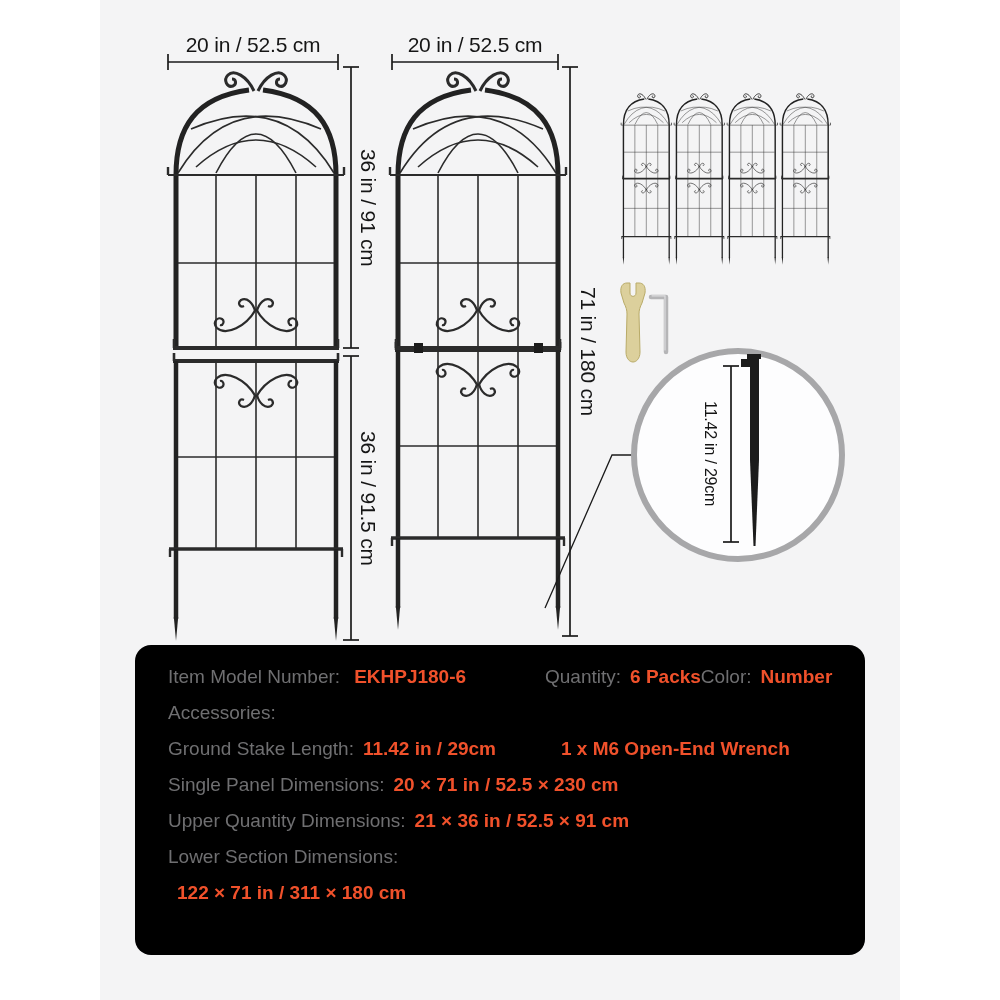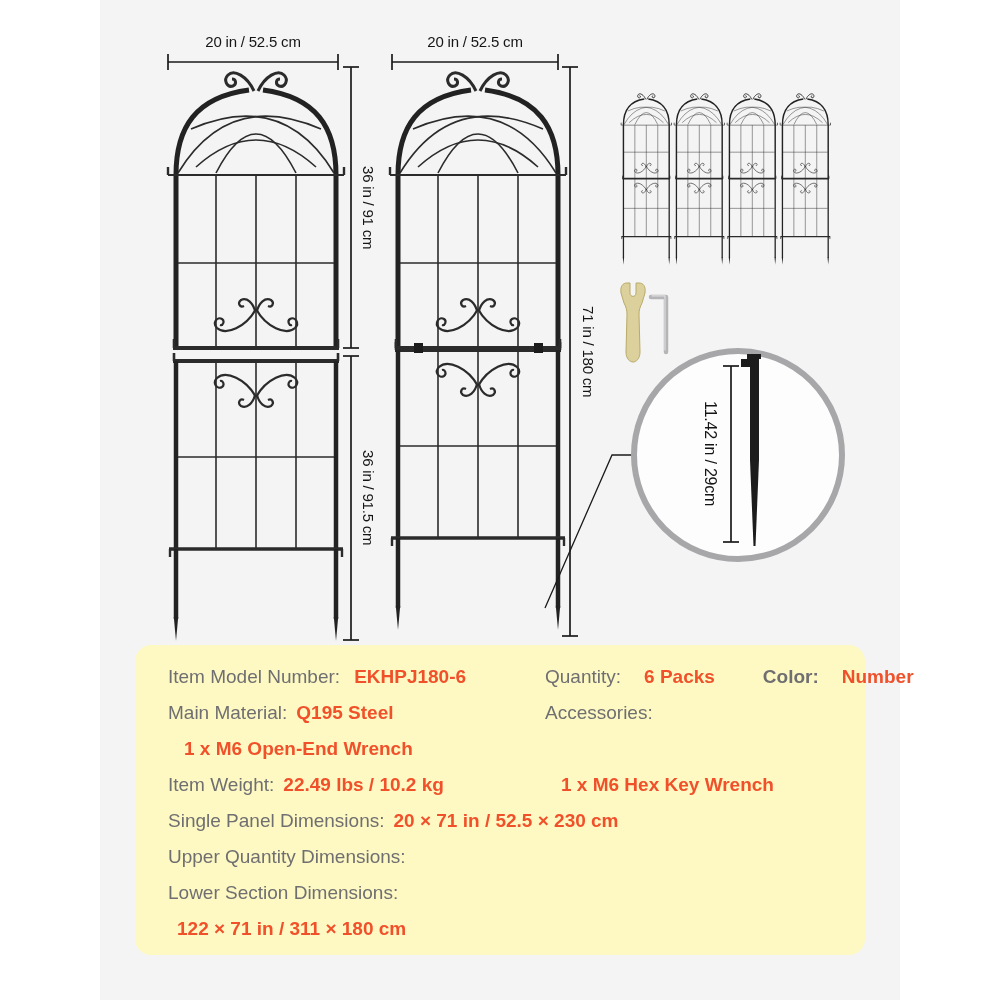--- a/index.html
+++ b/index.html
@@ -2,37 +2,37 @@
 <html><head>
 <meta charset="utf-8">
 <style>
   html,body{margin:0;padding:0;}
   body{width:1000px;height:1000px;position:relative;background:#ffffff;
        font-family:"Liberation Sans", sans-serif; overflow:hidden;}
   .stage{position:absolute;left:100px;top:0;width:800px;height:1000px;background:#f4f4f5;}
   .canvas{position:absolute;left:0;top:0;width:1000px;height:1000px;}
 
   
-  .dim-label{position:absolute;color:#151515;font-size:15px;letter-spacing:-0.2px;
+  .dim-label{position:absolute;color:#151515;font-size:21px;letter-spacing:-0.2px;
              display:flex;align-items:center;justify-content:center;white-space:nowrap;}
   .dim-label.v{writing-mode:vertical-rl;text-orientation:mixed;}
   .dim-label.small{font-size:16px;}
 
   
   .spec-panel{position:absolute;left:135px;top:645px;width:730px;height:310px;
-              background:#fef9c3;border-radius:16px;padding:14px 33px;box-sizing:border-box;
+              background:#000000;border-radius:16px;padding:14px 33px;box-sizing:border-box;
               font-size:19px;}
   .row{height:36px;display:flex;align-items:center;white-space:nowrap;}
   .cell.left{flex:0 0 377px;display:flex;align-items:center;white-space:nowrap;}
-  .cell.right{flex:1;display:flex;align-items:center;white-space:nowrap;gap:14px;}
+  .cell.right{flex:1;display:flex;align-items:center;white-space:nowrap;}
   .lbl{color:#6f6f71;}
   .val{color:#f0512b;font-weight:700;margin-left:9px;}
   .val.no-ml{margin-left:16px;}
   .val.ml-lg{margin-left:14px;}
-  .lbl.gap{margin-left:34px;font-weight:bold;}
+  .lbl.gap{}
 </style>
 </head>
 <body>
 
 <div class="stage"></div>
 
 <svg class="canvas" viewBox="0 0 1000 1000">
   <defs>
 
     <g id="scrollOrn" fill="none" stroke-width="2.2">
@@ -177,48 +177,40 @@
       <span class="val ml-lg">EKHPJ180-6</span>
     </div>
     <div class="cell right">
       <span class="lbl">Quantity:</span>
       <span class="val">6 Packs</span>
       <span class="lbl gap">Color:</span>
       <span class="val">Number</span>
     </div>
   </div>
   <div class="row">
-    <div class="cell left">
-      <span class="lbl">Main Material:</span>
-      <span class="val">Q195 Steel</span>
-    </div>
     <div class="cell right">
       <span class="lbl">Accessories:</span>
     </div>
   </div>
   <div class="row">
+    <div class="cell left">
+      <span class="lbl">Ground Stake Length:</span>
+      <span class="val">11.42 in / 29cm</span>
+    </div>
     <div class="cell right">
       <span class="val no-ml">1 x M6 Open-End Wrench</span>
     </div>
   </div>
   <div class="row">
-    <div class="cell left">
-      <span class="lbl">Item Weight:</span>
-      <span class="val">22.49 lbs / 10.2 kg</span>
-    </div>
-    <div class="cell right">
-      <span class="val no-ml">1 x M6 Hex Key Wrench</span>
-    </div>
-  </div>
-  <div class="row">
     <span class="lbl">Single Panel Dimensions:</span>
     <span class="val">20 × 71 in / 52.5 × 230 cm</span>
   </div>
   <div class="row">
     <span class="lbl">Upper Quantity Dimensions:</span>
+    <span class="val">21 × 36 in / 52.5 × 91 cm</span>
   </div>
   <div class="row">
     <span class="lbl">Lower Section Dimensions:</span>
   </div>
   <div class="row">
     <span class="val">122 × 71 in / 311 × 180 cm</span>
   </div>
 </div>
 
 </body></html>

